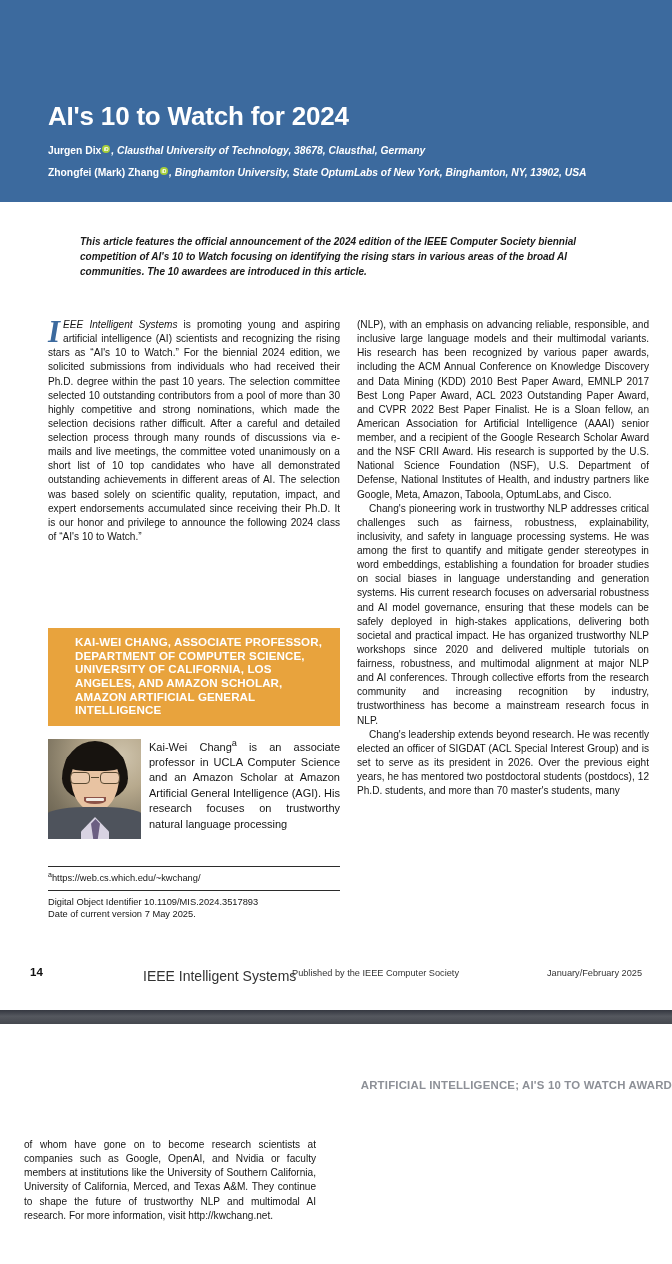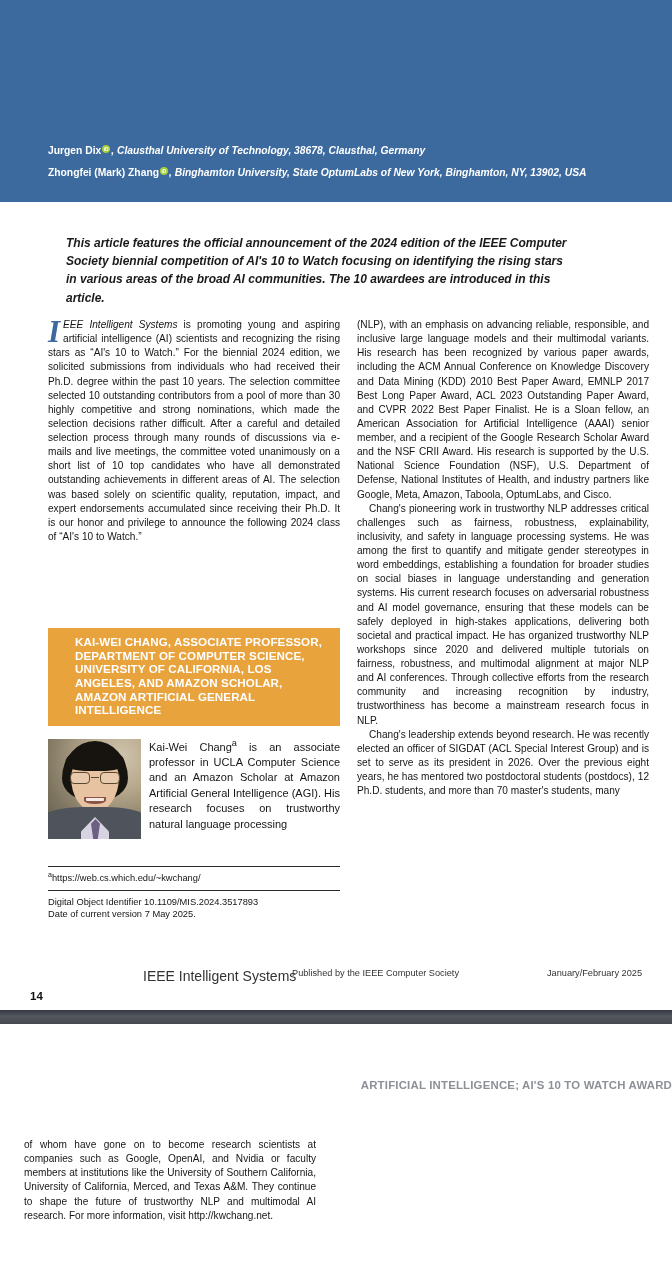--- a/index.html
+++ b/index.html
@@ -34,22 +34,22 @@
   .author-line.a2 { top: 167px; }
   .author-line .aff { font-style: italic; font-weight: bold; }
   .orcid {
     display: inline-block; width: 8px; height: 8px; border-radius: 50%;
     background: #a6ce39; position: relative; top: -3px; margin: 0 1px 0 1px;
     font-size: 5px; color: #fff; text-align: center; line-height: 8px;
     font-style: normal; font-weight: bold;
   }
 
   .abstract {
-    position: absolute; left: 66px; top: 234px; width: 508px;
-    font-size: 12px; line-height: 1.52; font-style: italic;
+    position: absolute; left: 80px; top: 234px; width: 508px;
+    font-size: 10px; line-height: 1.52; font-style: italic;
     font-weight: bold; color: #1a1a1a;
   }
 
   .col { position: absolute; top: 318px; width: 292px; font-size: 10.1px;
          line-height: 1.40; color: #151515; text-align: justify; }
   .col.left  { left: 48px; }
   .col.right { left: 357px; }
   .col p { margin: 0; text-indent: 12px; }
   .col p.noindent { text-indent: 0; }
 
@@ -101,41 +101,42 @@
       border-top: 1px solid #2b2b2b; }
   .footnote { position: absolute; left: 48px; top: 871px; width: 292px;
       font-size: 9.3px; color: #151515; }
   .footnote sup { font-size: 7px; }
   .rule-short2 { position: absolute; left: 48px; top: 890px; width: 292px;
       border-top: 1px solid #2b2b2b; }
   .copyright { position: absolute; left: 48px; top: 896px; width: 292px;
       font-size: 9.3px; line-height: 1.30; color: #151515; }
 
   .footer { position: absolute; left: 0; top: 966px; width: 672px; height: 20px; }
-  .footer .pg { position: absolute; left: 30px; top: 0; font-size: 11.5px; font-weight: bold; color: #111; margin-top: 24px; }
+  .footer .pg { position: absolute; left: 30px; top: 0; font-size: 11.5px; font-weight: bold; color: #111; }
   .footer .f1 { position: absolute; left: 113px; top: 2px; font-size: 14px; color: #333; padding-left: 30px; }
   .footer .f2 { position: absolute; left: 292px; top: 2px; font-size: 9.2px; color: #333; }
   .footer .f3 { position: absolute; right: 30px; top: 2px; font-size: 9.2px; color: #333; }
 
   .page-divider { position: absolute; left: 0; top: 1010px; width: 672px; height: 14px;
       background: linear-gradient(180deg, #343740 0%, #55585f 45%, #45484e 100%); }
 
   
   .page2 { position: absolute; left: 0; top: 1024px; width: 672px; height: 240px; background: #fff; }
   .runhead { position: absolute; right: 0px; top: 55px; width: 553px; text-align: right;
       font-size: 11.4px; font-weight: bold; color: #8d9097; letter-spacing: .2px; text-transform: uppercase; }
   .p2col { position: absolute; left: 24px; top: 114px; width: 292px;
       font-size: 10.1px; line-height: 1.40; color: #151515; text-align: justify; }
 </style>
 </head>
 <body>
 
 <div class="page1">
 
   <div class="masthead">
+    <h1 class="article-title">AI's 10 to Watch for 2024</h1>
 
     <div class="author-line a1">
       <span>Jurgen Dix</span><span class="orcid">iD</span><span class="aff">, Clausthal University of Technology, 38678, Clausthal, Germany</span>
     </div>
 
     <div class="author-line a2">
       <span>Zhongfei (Mark) Zhang</span><span class="orcid">iD</span><span class="aff">, Binghamton University, State OptumLabs of New York, Binghamton, NY, 13902, USA</span>
     </div>
   </div>
 

